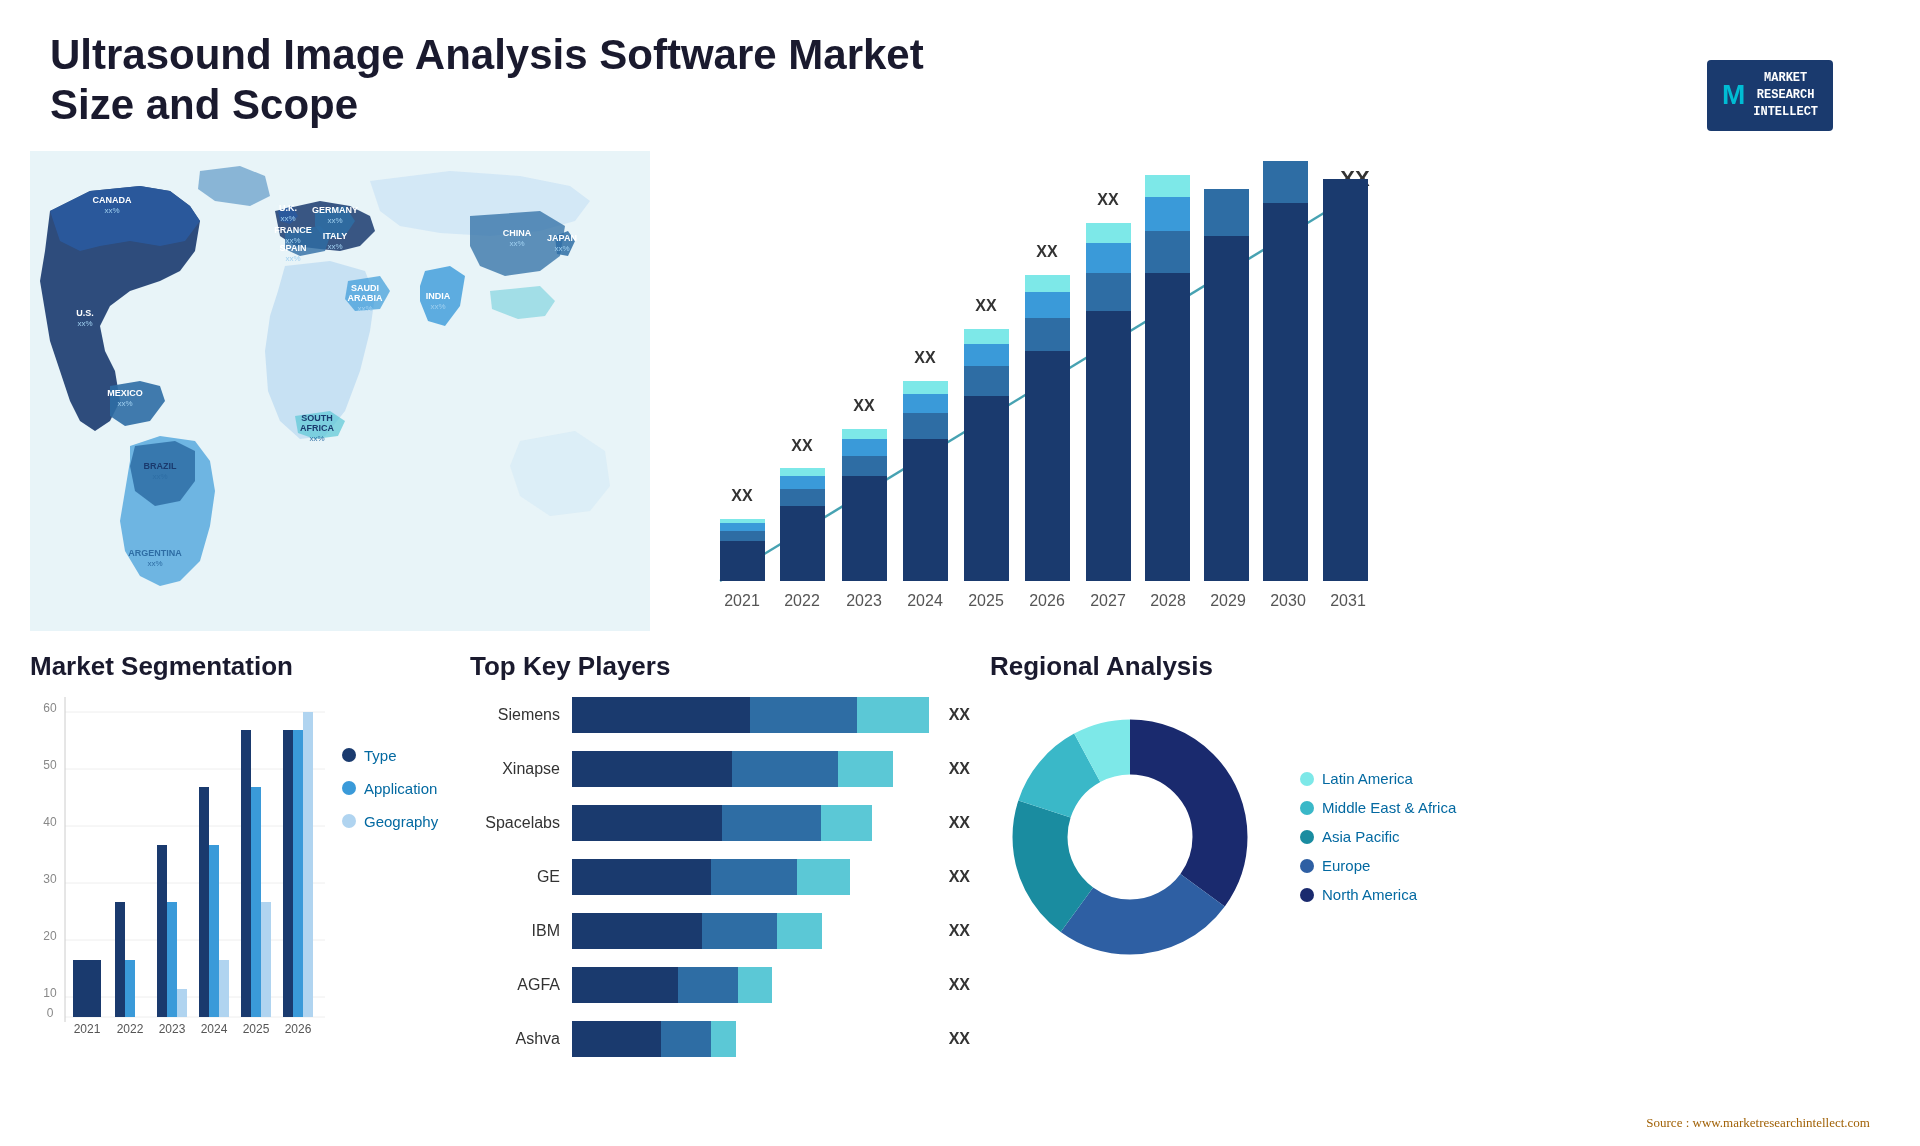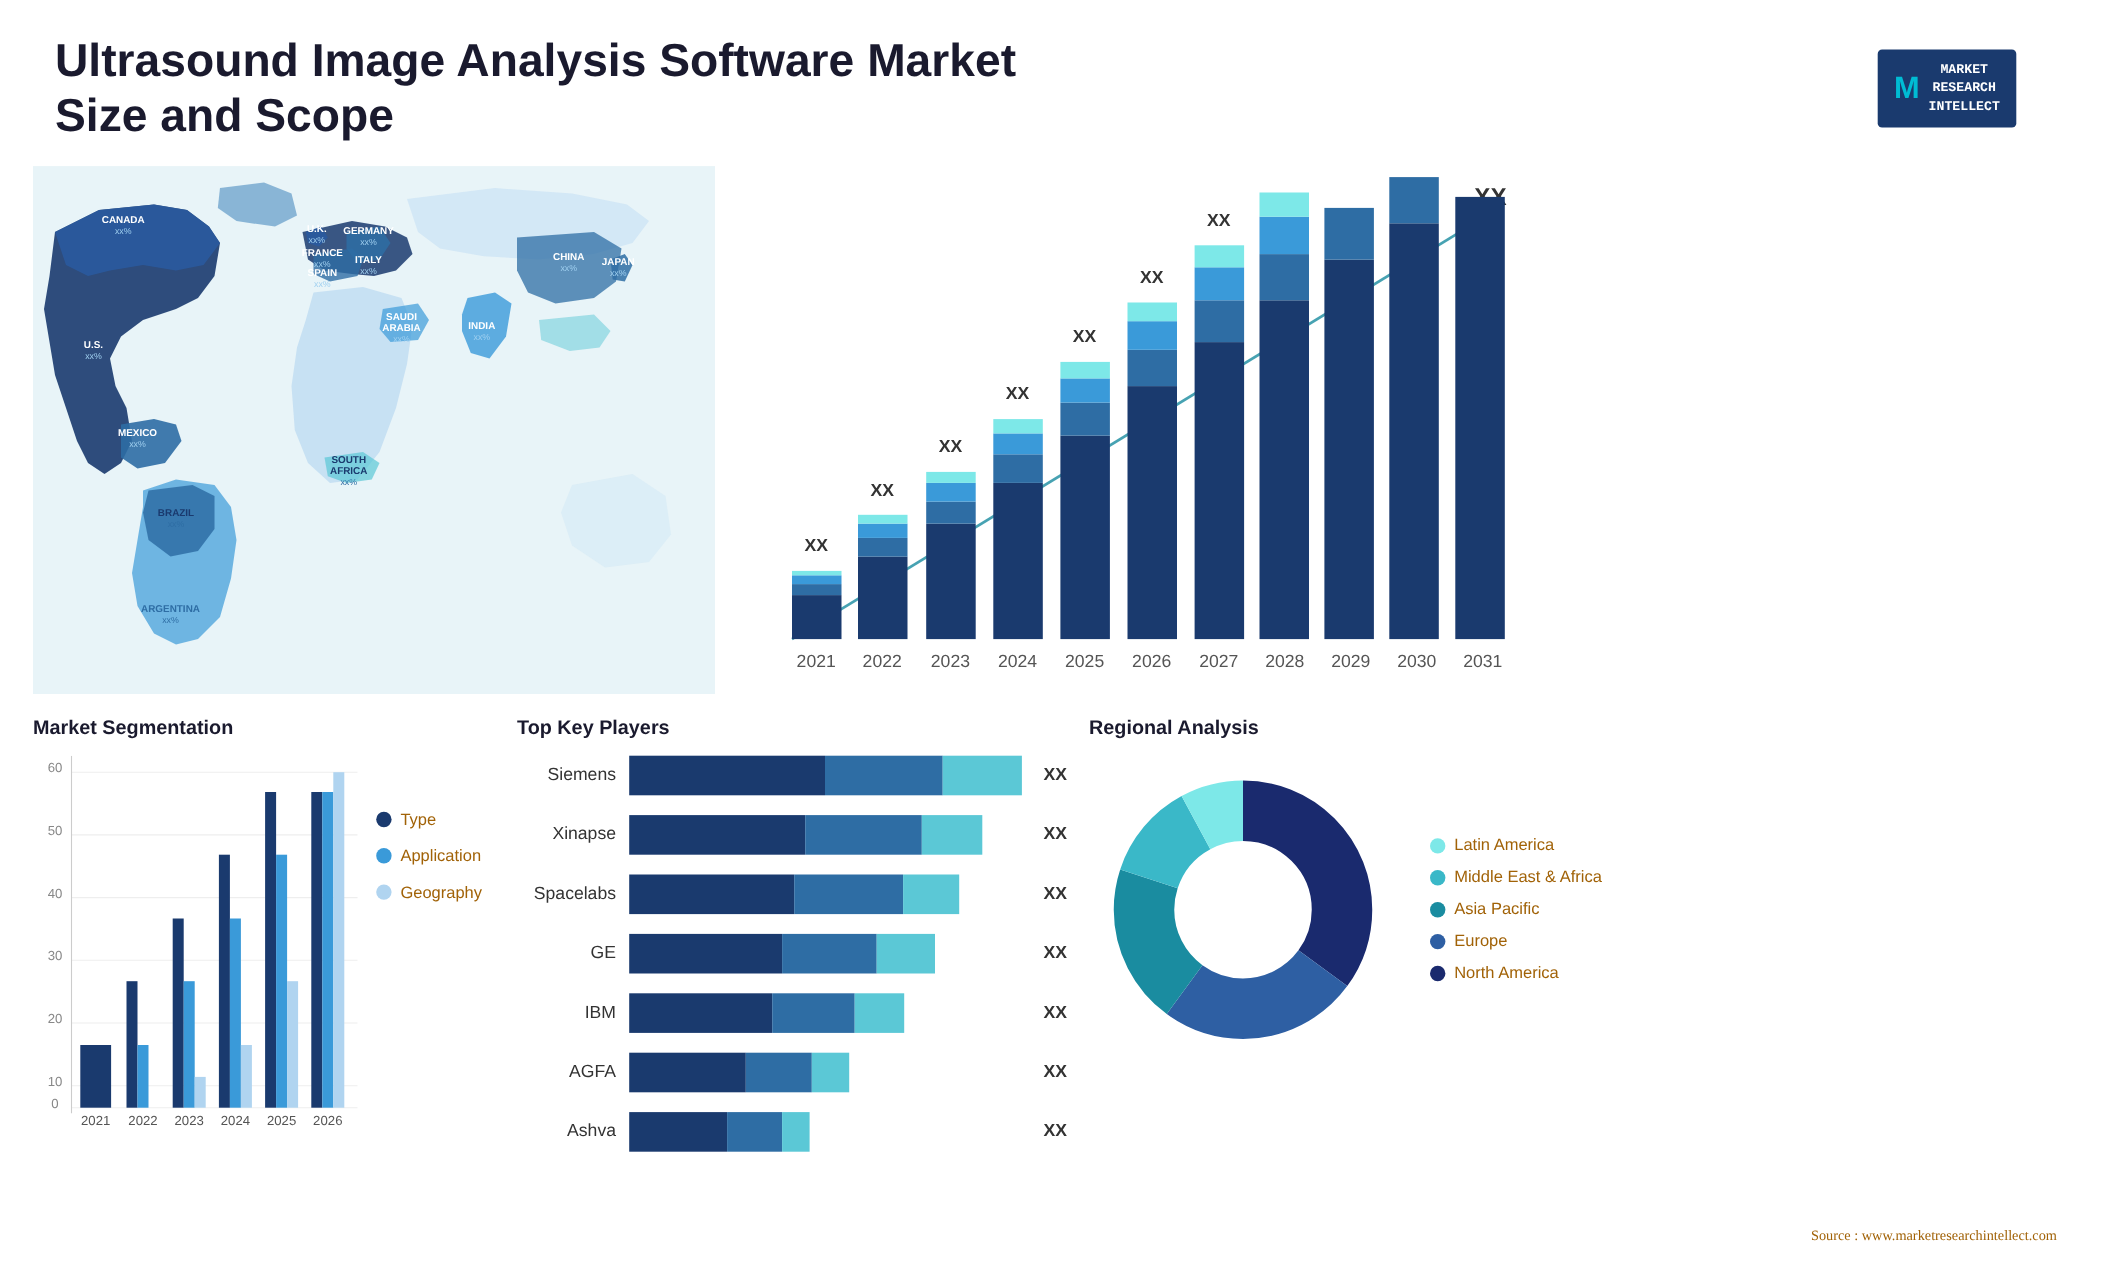--- a/index.html
+++ b/index.html
@@ -9,21 +9,21 @@
       background: #ffffff;
       font-family: 'Arial', sans-serif;
       overflow: hidden;
       position: relative;
     }
 
     
     .header {
       display: flex;
       justify-content: space-between;
-      align-items: center;
+      align-items: flex-end;
       padding: 30px 50px 20px 50px;
     }
     .page-title {
       font-size: 42px;
       font-weight: 600;
       color: #1a1a2e;
       max-width: 900px;
       line-height: 1.2;
     }
     .logo-area {
@@ -91,21 +91,21 @@
       gap: 20px;
       height: 560px;
     }
 
     
     .segmentation-section {
       width: 420px;
       flex-shrink: 0;
     }
     .section-title {
-      font-size: 18px;
+      font-size: 26px;
       font-weight: 700;
       color: #1a1a2e;
       margin-bottom: 15px;
     }
 
     
     .key-players-section {
       width: 500px;
       flex-shrink: 0;
     }
@@ -161,21 +161,21 @@
     .legend {
       display: flex;
       flex-direction: column;
       gap: 12px;
     }
     .legend-item {
       display: flex;
       align-items: center;
       gap: 8px;
       font-size: 15px;
-      color: #a16207;
+      color: #0369a1;
     }
     .legend-dot {
       width: 14px;
       height: 14px;
       border-radius: 50%;
       flex-shrink: 0;
     }
 
   </style>
 </head>

